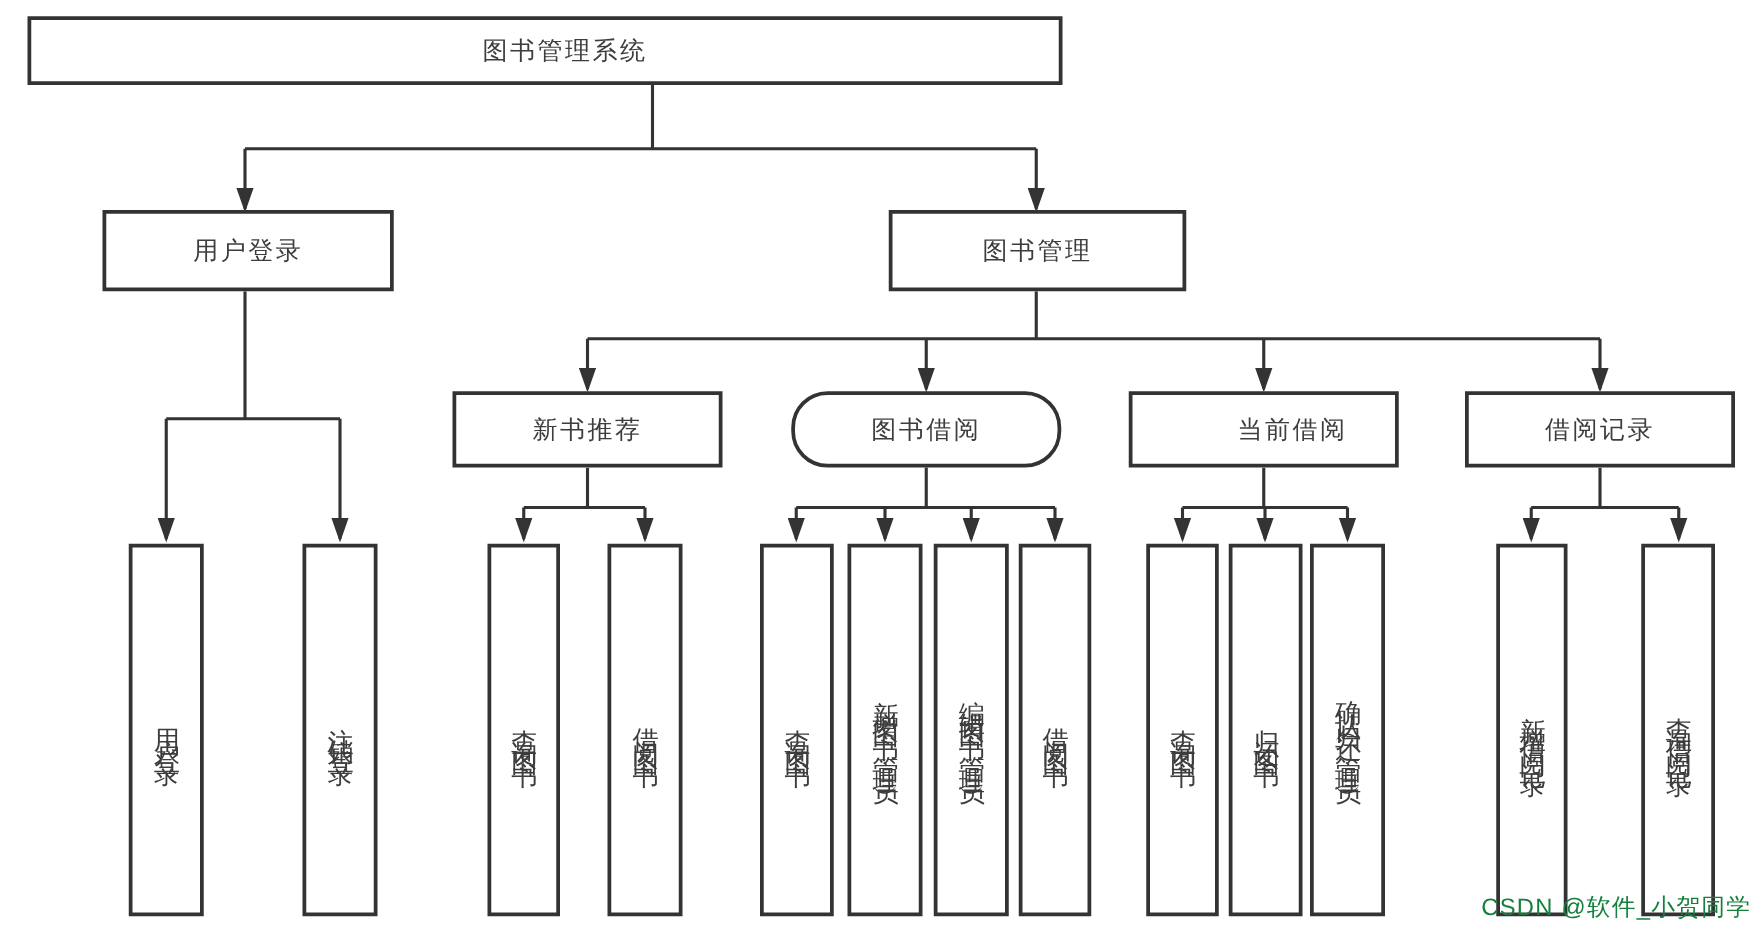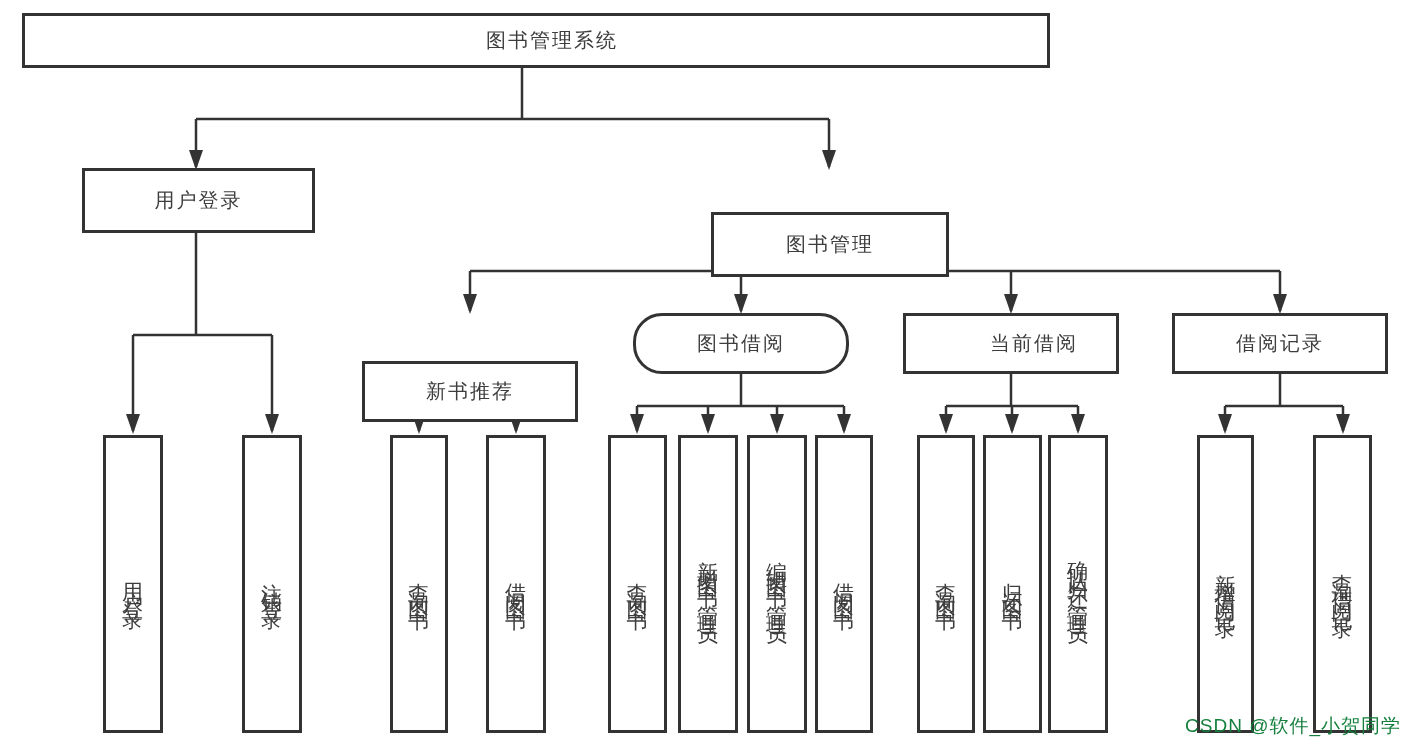--- a/index.html
+++ b/index.html
@@ -98,32 +98,32 @@
       <path d="M1012 406 V431" marker-end="url(#arr)"></path>
       <path d="M1078 406 V431" marker-end="url(#arr)"></path>
 
       <path d="M1280 374 V406"></path>
       <path d="M1225 406 H1343"></path>
       <path d="M1225 406 V431" marker-end="url(#arr)"></path>
       <path d="M1343 406 V431" marker-end="url(#arr)"></path>
     </g>
   </svg>
 
-  <div class="node hbox" style="left:22px; top:13px; width:1028px; height:55px;padding-left:32px;">
+  <div class="node hbox" style="left:22px; top:13px; width:828px; height:55px;padding-left:32px;">
     <span>图书管理系统</span>
   </div>
 
   <div class="node hbox" style="left:82px; top:168px; width:233px; height:65px;">
     <span>用户登录</span>
   </div>
-  <div class="node hbox" style="left:711px; top:168px; width:238px; height:65px;margin-top:44px;">
+  <div class="node hbox" style="left:711px; top:168px; width:238px; height:65px;">
     <span>图书管理</span>
   </div>
 
-  <div class="node hbox" style="left:362px; top:313px; width:216px; height:61px;margin-top:48px;">
+  <div class="node hbox" style="left:362px; top:313px; width:216px; height:61px;">
     <span>新书推荐</span>
   </div>
   <div class="node hbox" style="left:633px; top:313px; width:216px; height:61px;border-radius:29px;">
     <span>图书借阅</span>
   </div>
   <div class="node hbox" style="left:903px; top:313px; width:216px; height:61px;padding-left:46px;">
     <span>当前借阅</span>
   </div>
   <div class="node hbox" style="left:1172px; top:313px; width:216px; height:61px;">
     <span>借阅记录</span>

